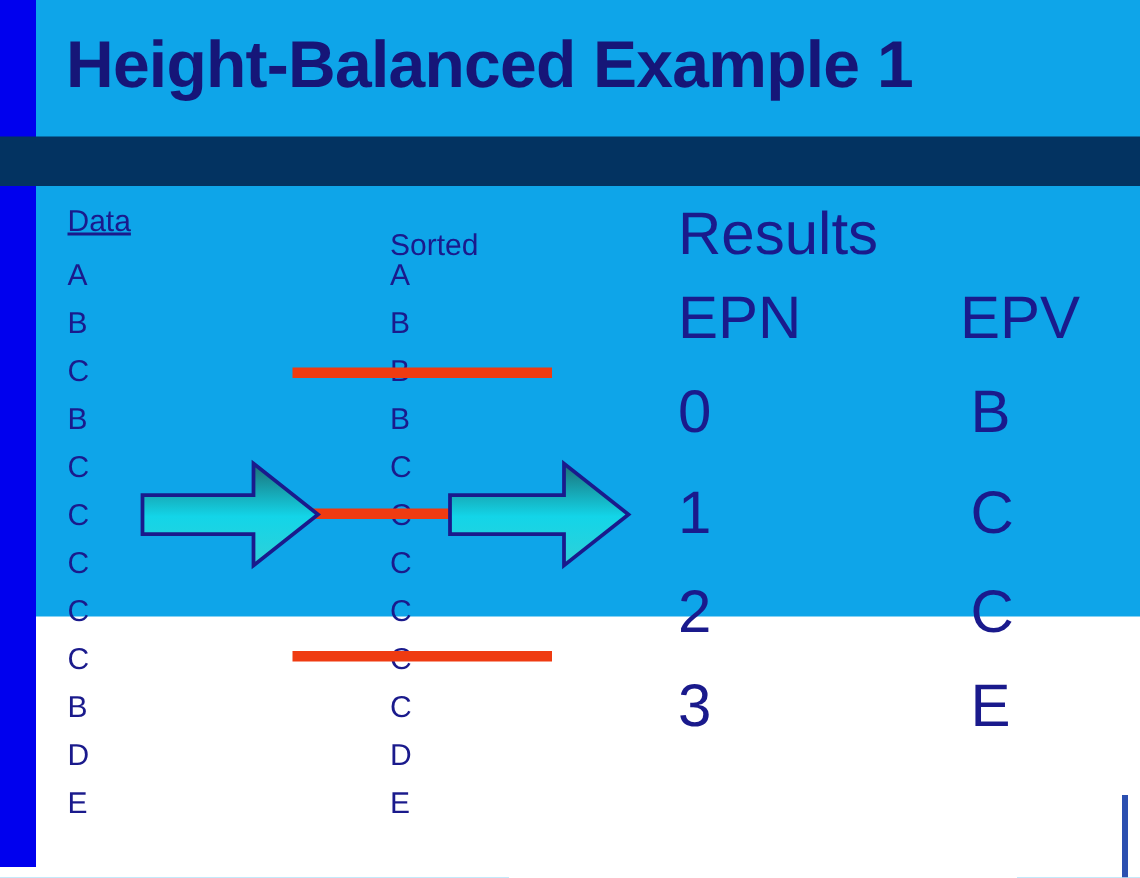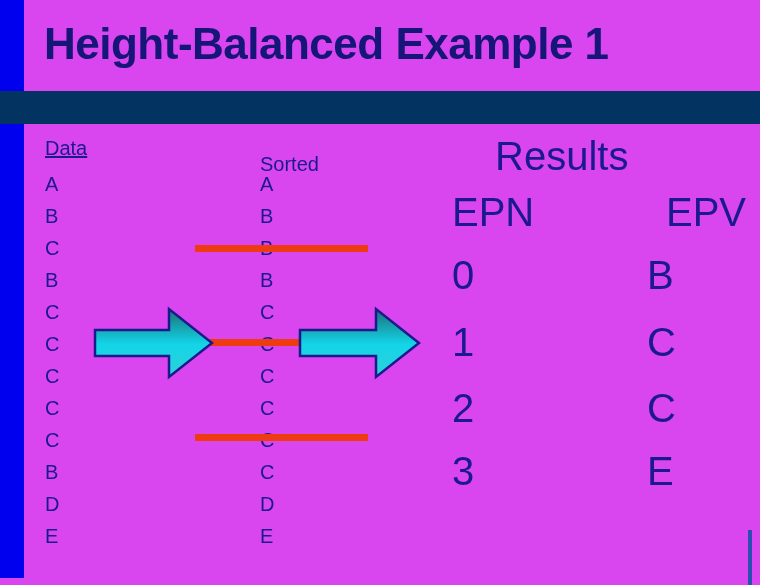--- a/index.html
+++ b/index.html
@@ -12,22 +12,22 @@
     height: 585px;
     position: relative;
     overflow: hidden;
     font-family: "Liberation Sans", sans-serif;
     background: #ffffff;
   }
   .slide {
     position: absolute;
     left: 0; top: 0;
     width: 760px;
-    height: 585px;
-    background: #d946ef;
+    height: 411px;
+    background: #0ea5e9;
   }
   
   .accent-bar {
     position: absolute;
     left: 0;
     top: 0;
     width: 24px;
     height: 578px;
     background: #0000ee;
   }
@@ -85,31 +85,30 @@
   }
 
   
   .results-title {
     position: absolute;
     left: 452px;
     top: 134px;
     font-size: 40px;
     color: #1a1a8c;
     white-space: nowrap;
-    margin-left: 43px;
   }
   .res-head {
     position: absolute;
     top: 190px;
     font-size: 40px;
     color: #1a1a8c;
     white-space: nowrap;
   }
   #epn-head { left: 452px; text-align: right; }
-  #epv-head { left: 666px; text-align: right; }
+  #epv-head { left: 640px; text-align: right; }
 
   .res-cell {
     position: absolute;
     font-size: 40px;
     color: #1a1a8c;
     white-space: nowrap;
   }
   .res-n { left: 452px; }
   .res-v { left: 647px; }
 

